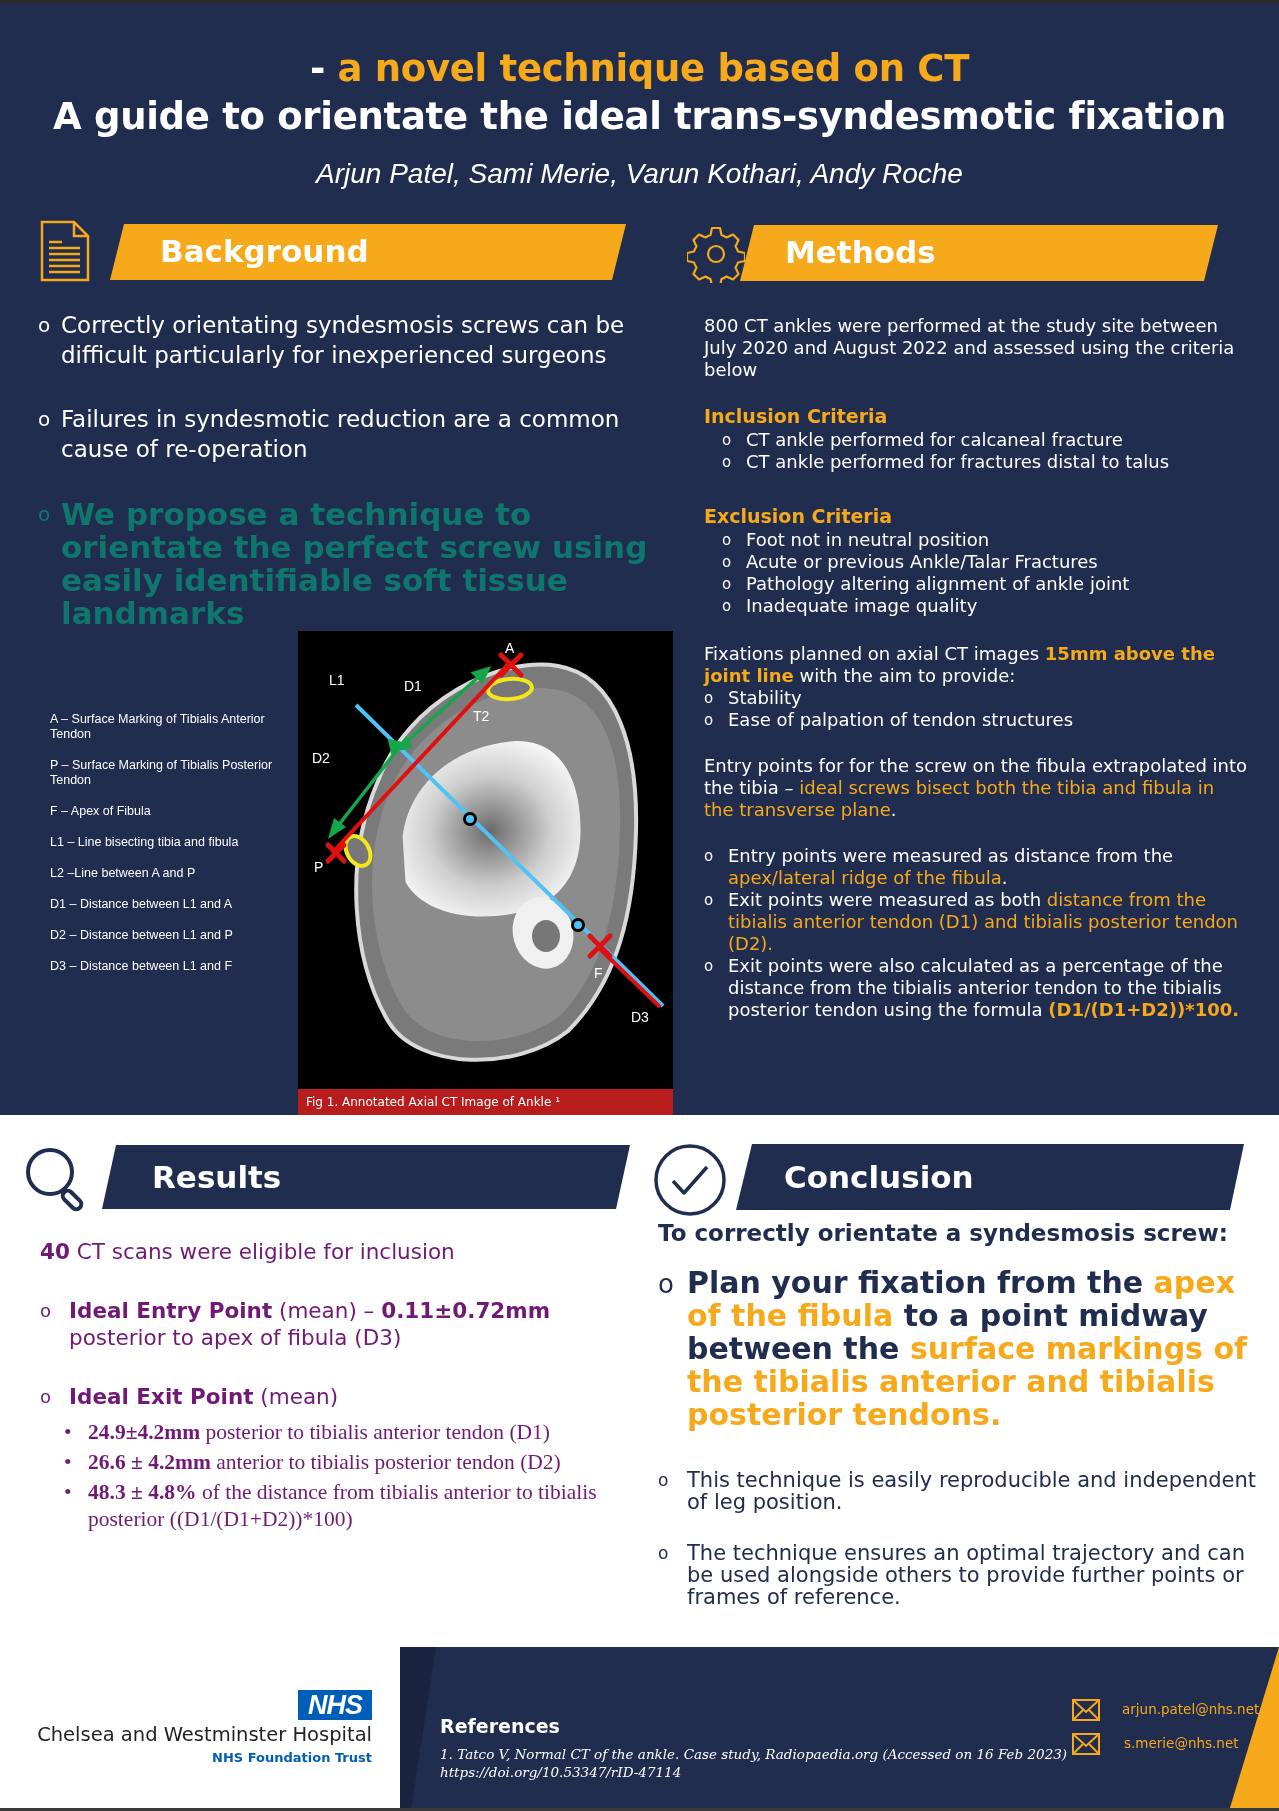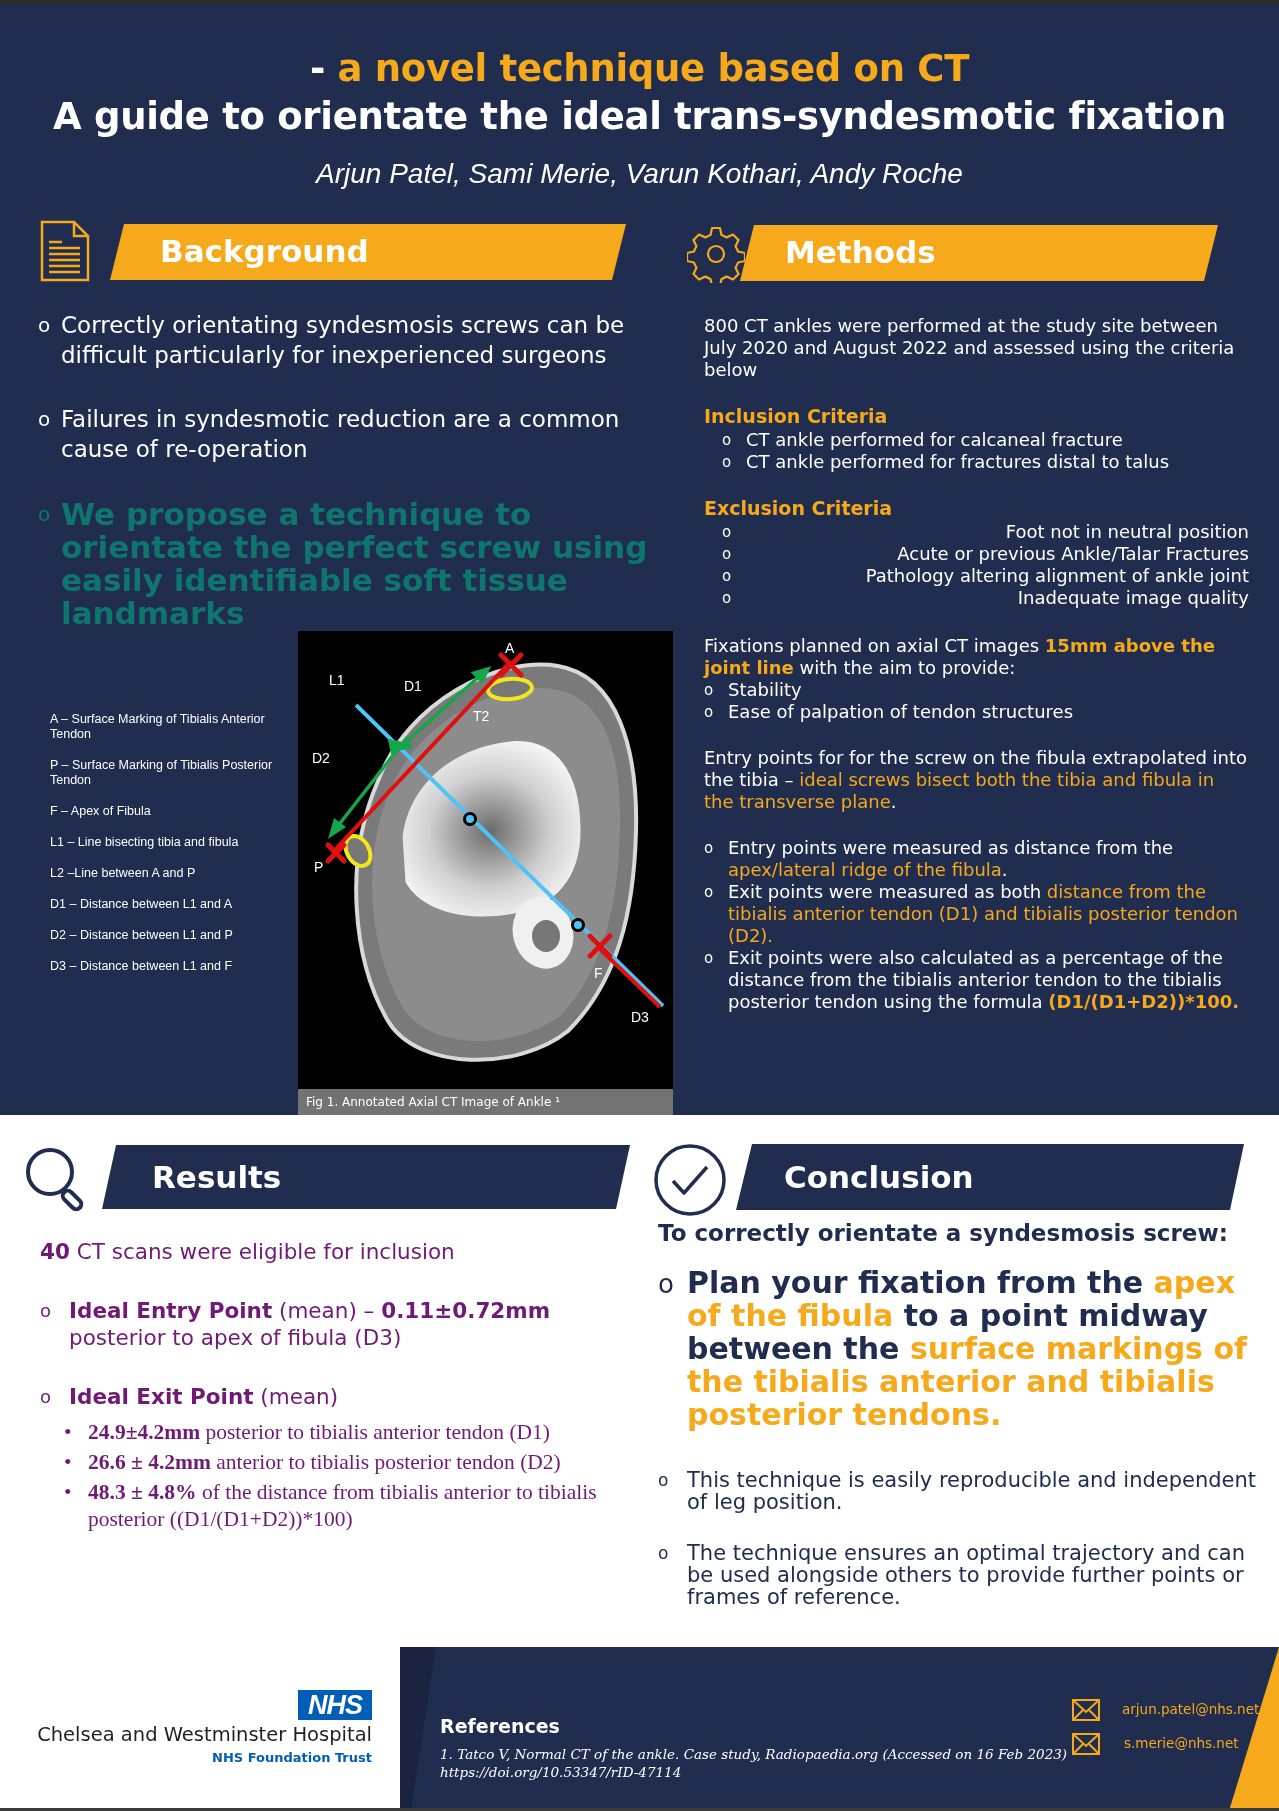--- a/index.html
+++ b/index.html
@@ -30,26 +30,26 @@
 
   .bg-list { position: absolute; left: 61px; top: 310px; width: 600px; font-family: "DejaVu Sans", sans-serif; font-size: 23px; line-height: 30px; color: #fff; }
   .bg-list li { margin-bottom: 34px; }
   .bg-list li::before { font-size: 20px; left: -23px; }
   .bg-list li.highlight { color: #0f766e; font-weight: bold; font-size: 31px; line-height: 33px; }
 
   .legend { position: absolute; left: 50px; top: 712px; width: 240px; font-family: "Liberation Sans", sans-serif; color: #fff; font-size: 12.5px; line-height: 15px; }
   .legend div { margin-bottom: 16px; }
 
   .ct-figure { position: absolute; left: 298px; top: 631px; width: 375px; height: 484px; background: #000; }
-  .ct-caption { position: absolute; left: 0; bottom: 0; width: 375px; height: 26px; background: #737373; color: #fff; font-size: 12px; line-height: 26px; padding-left: 8px; font-family: "DejaVu Sans", sans-serif; }
+  .ct-caption { position: absolute; left: 0; bottom: 0; width: 375px; height: 26px; background: #b91c1c; color: #fff; font-size: 12px; line-height: 26px; padding-left: 8px; font-family: "DejaVu Sans", sans-serif; }
 
   .methods { position: absolute; left: 704px; top: 315px; width: 545px; color: #fff; font-family: "DejaVu Sans", sans-serif; font-size: 18px; line-height: 22px; }
   .methods p { margin-bottom: 24px; }
   .methods .crit-title { color: #f5a91b; font-weight: bold; font-size: 19px; margin-bottom: 2px; }
-  .methods ul.sub { list-style: none; padding-left: 42px; margin-bottom: 24px; }
+  .methods ul.sub { list-style: none; padding-left: 42px; margin-bottom: 32px; }
   .methods ul.sub li { position: relative; }
   .methods ul.sub li::before { content: "o"; position: absolute; left: -24px; font-size: 15px; }
   .methods ul.lvl { list-style: none; padding-left: 24px; margin-bottom: 24px; }
   .methods ul.lvl li { position: relative; }
   .methods ul.lvl li::before { content: "o"; position: absolute; left: -24px; font-size: 15px; }
   .methods .m0 { margin-bottom: 0; }
 
   .results { position: absolute; left: 40px; top: 1238px; width: 600px; font-family: "DejaVu Sans", sans-serif; font-size: 21.5px; line-height: 27px; color: #701a75; }
   .results .intro { margin-bottom: 32px; }
   .results ul.lvl1 { list-style: none; padding-left: 29px; }
@@ -131,21 +131,21 @@
   </div>
 
   <div class="methods">
     <p>800 CT ankles were performed at the study site between July 2020 and August 2022 and assessed using the criteria below</p>
     <div class="crit-title">Inclusion Criteria</div>
     <ul class="sub">
       <li>CT ankle performed for calcaneal fracture</li>
       <li>CT ankle performed for fractures distal to talus</li>
     </ul>
     <div class="crit-title">Exclusion Criteria</div>
-    <ul class="sub" style="margin-bottom:26px;text-align:right;">
+    <ul class="sub" style="margin-bottom:26px;">
       <li>Foot not in neutral position</li>
       <li>Acute or previous Ankle/Talar Fractures</li>
       <li>Pathology altering alignment of ankle joint</li>
       <li>Inadequate image quality</li>
     </ul>
     <p class="m0"><span>Fixations planned on axial CT images </span><span class="gold b">15mm above the joint line</span><span> with the aim to provide:</span></p>
     <ul class="lvl">
       <li>Stability</li>
       <li>Ease of palpation of tendon structures</li>
     </ul>

